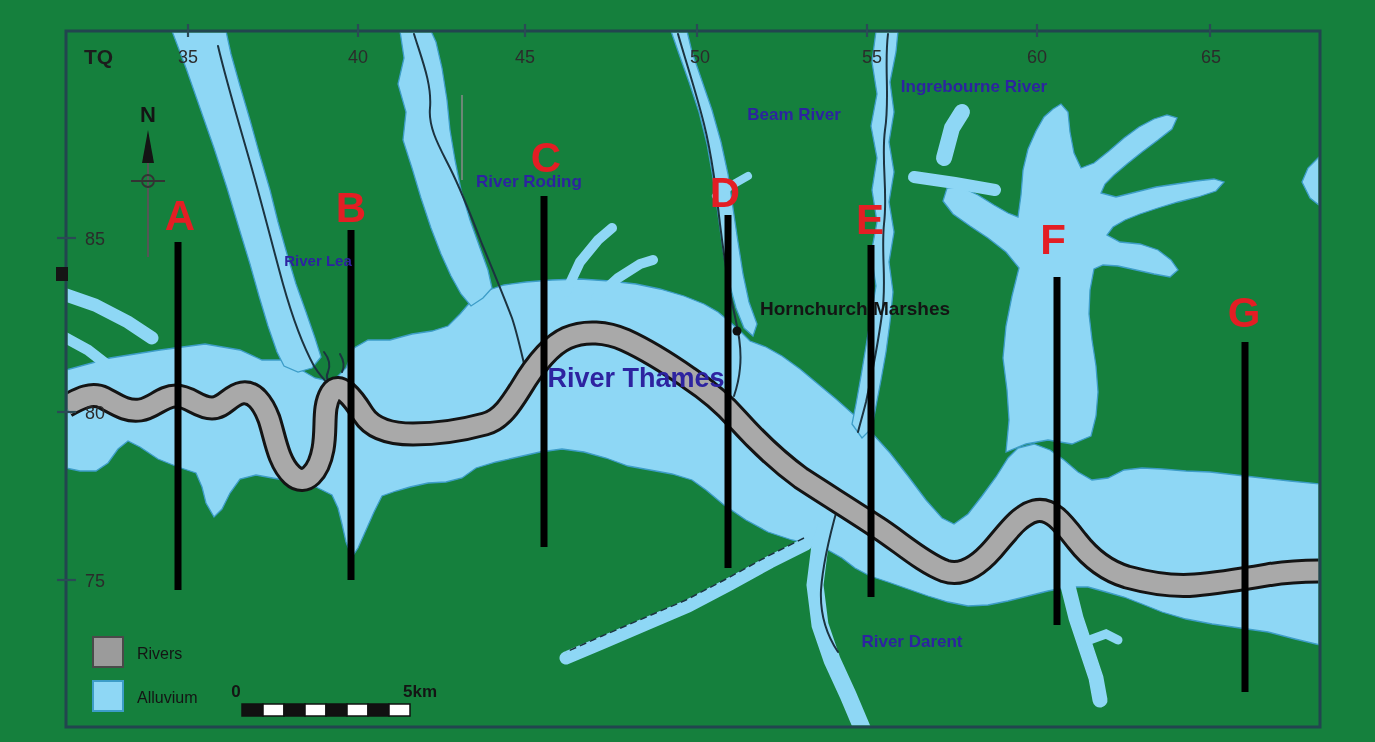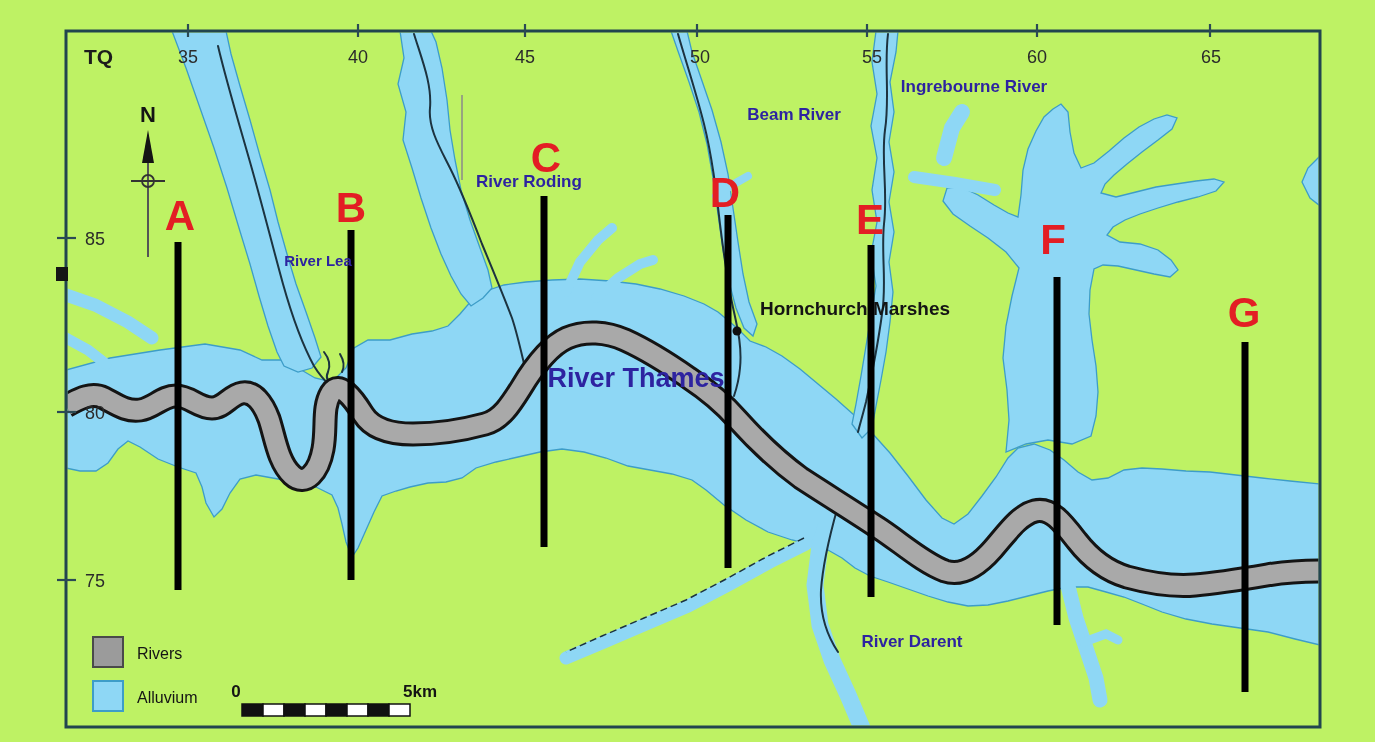--- a/index.html
+++ b/index.html
@@ -1,16 +1,16 @@
 <!DOCTYPE html>
 <html><head>
 <meta charset="utf-8">
 <style>
   html,body{margin:0;padding:0;background:#ffffff;}
-  #stage{position:relative;width:1375px;height:742px;background:#bef264;overflow:hidden;text-align:right;}
+  #stage{position:relative;width:1375px;height:742px;background:#15803d;overflow:hidden;text-align:right;}
   svg{display:block;}
   text{font-family:"Liberation Sans", sans-serif;}
   .frame{fill:none;stroke:#22454f;stroke-width:3;}
   .tick{stroke:#2b4a55;stroke-width:2.2;}
   .alluv{fill:#8ed7f5;stroke:#3d9dc8;stroke-width:1.3;}
   .alluv-line{stroke:#8ed7f5;fill:none;stroke-linecap:round;}
   .stream{stroke:#1c3340;stroke-width:2;fill:none;stroke-linecap:round;}
   .stream-dash{stroke:#1c3340;stroke-width:1.5;fill:none;stroke-dasharray:7 4;}
   .thames-outline{stroke:#141414;stroke-width:25;fill:none;stroke-linejoin:round;}
   .thames-fill{stroke:#a9a9a9;stroke-width:19;fill:none;stroke-linejoin:round;}

